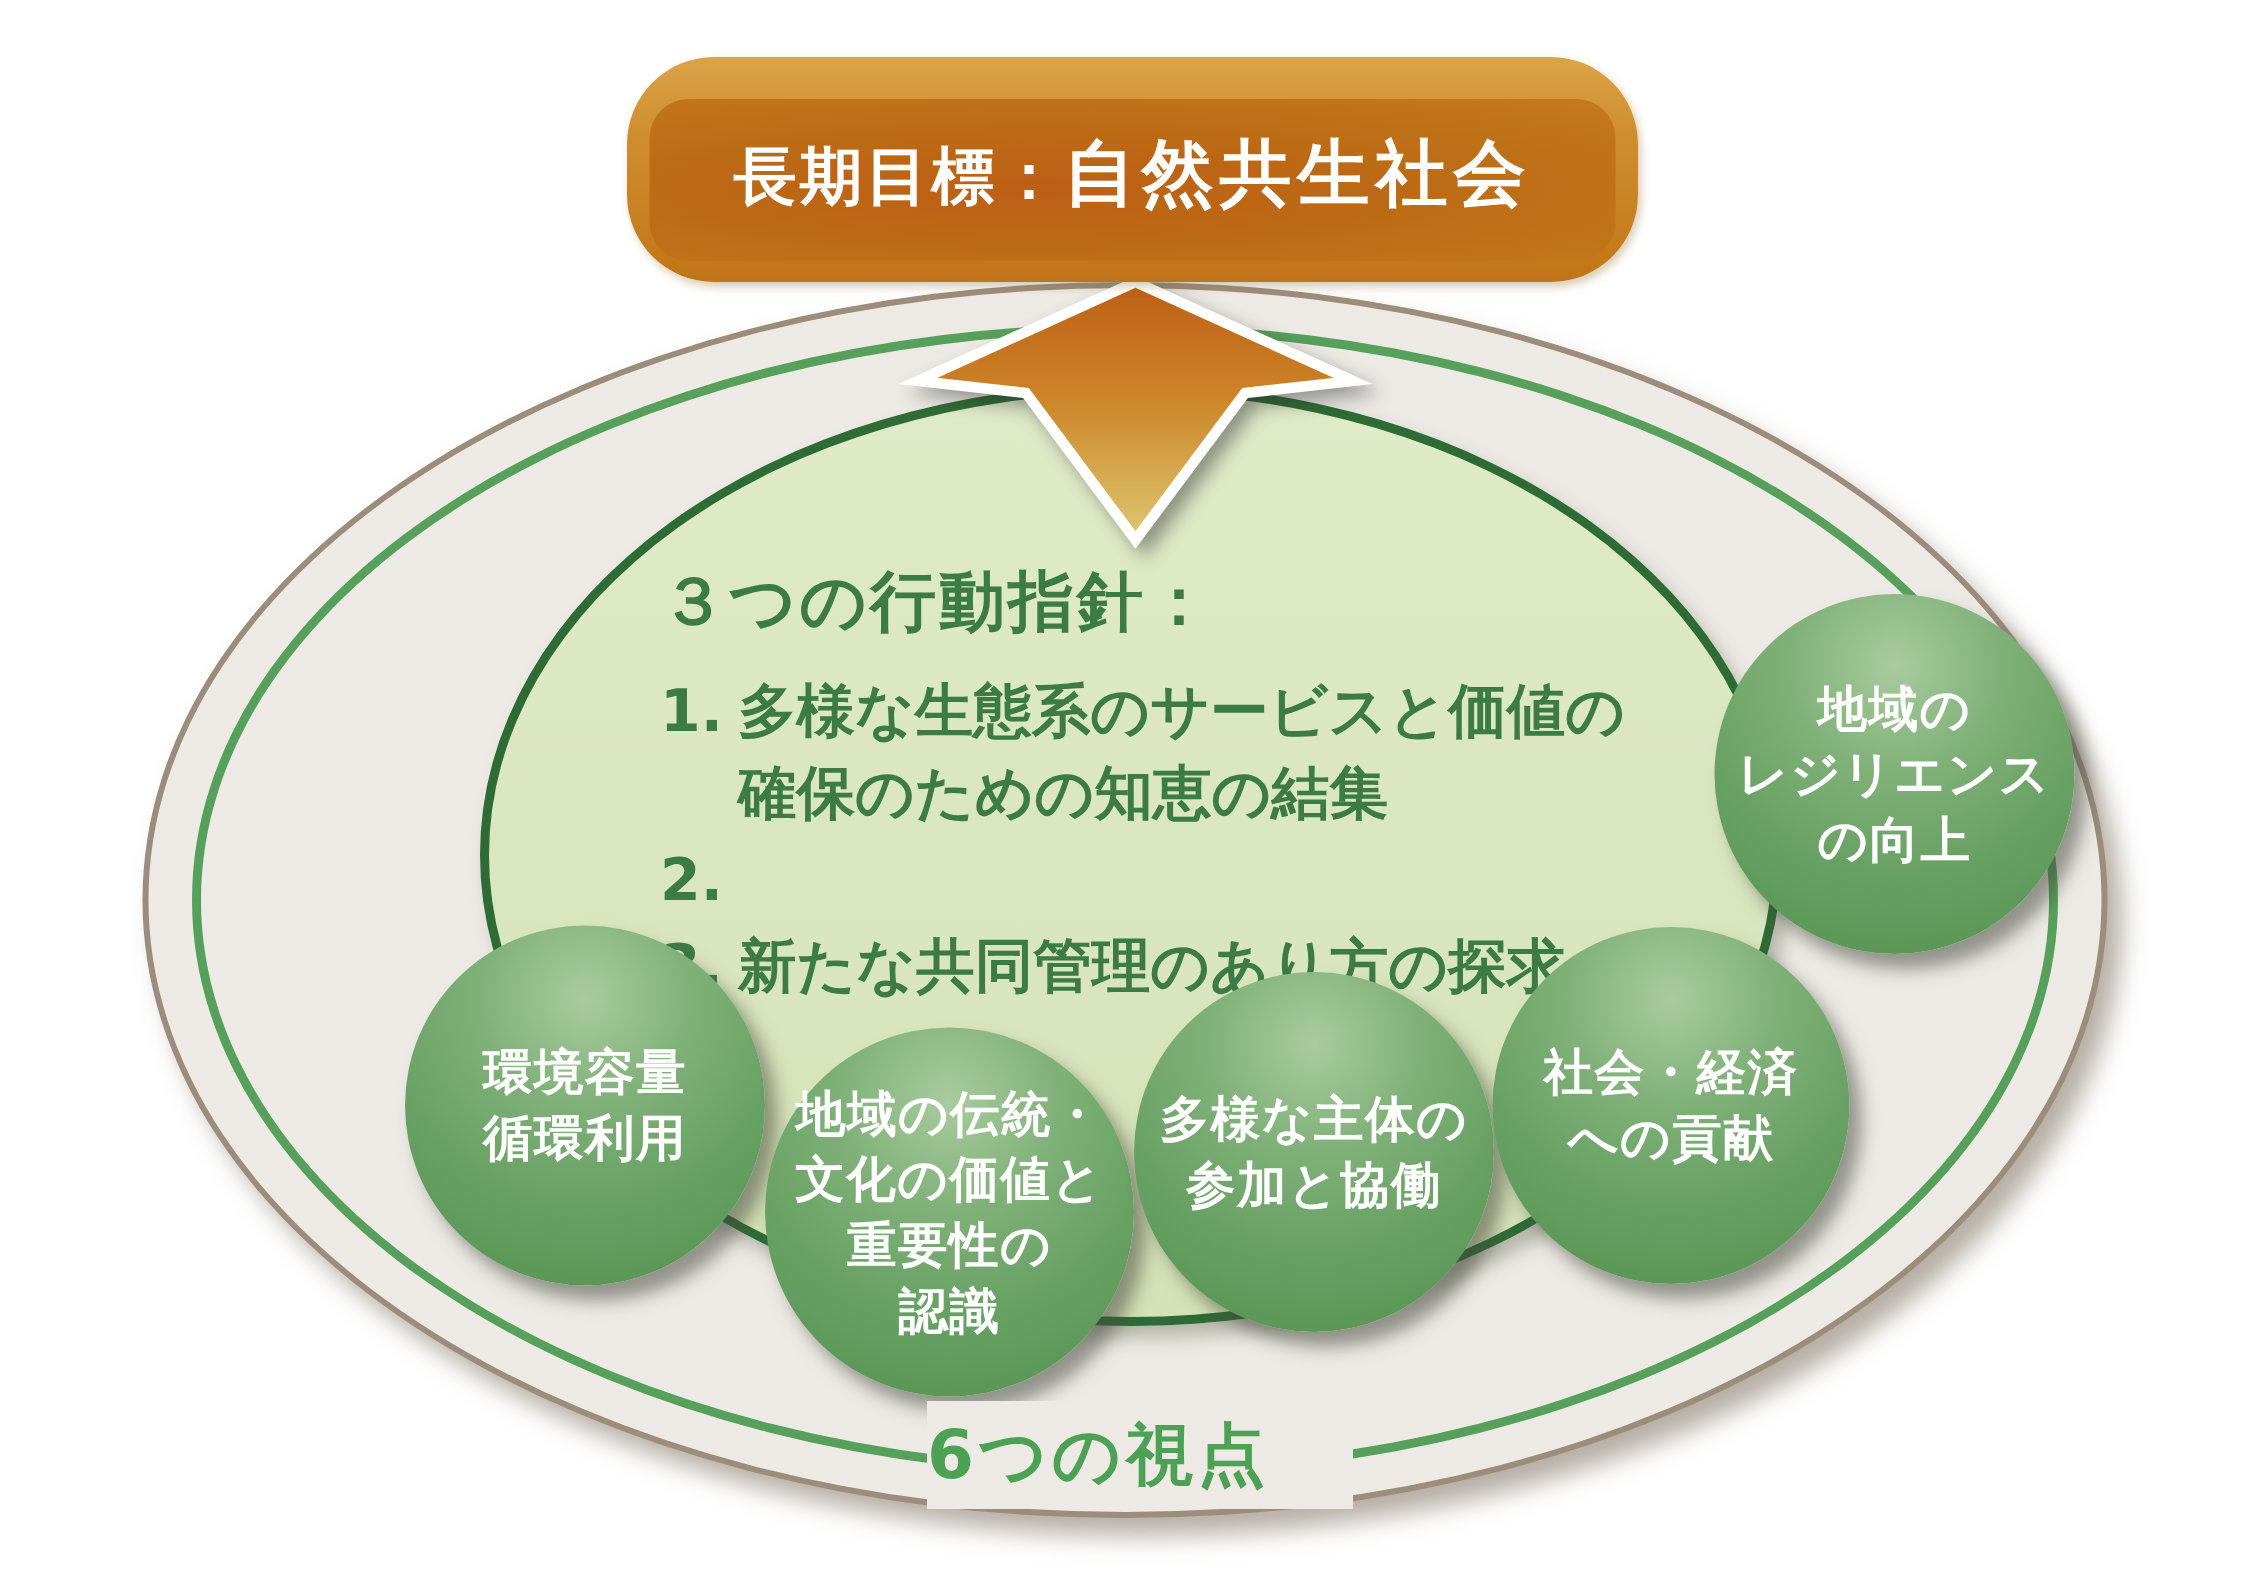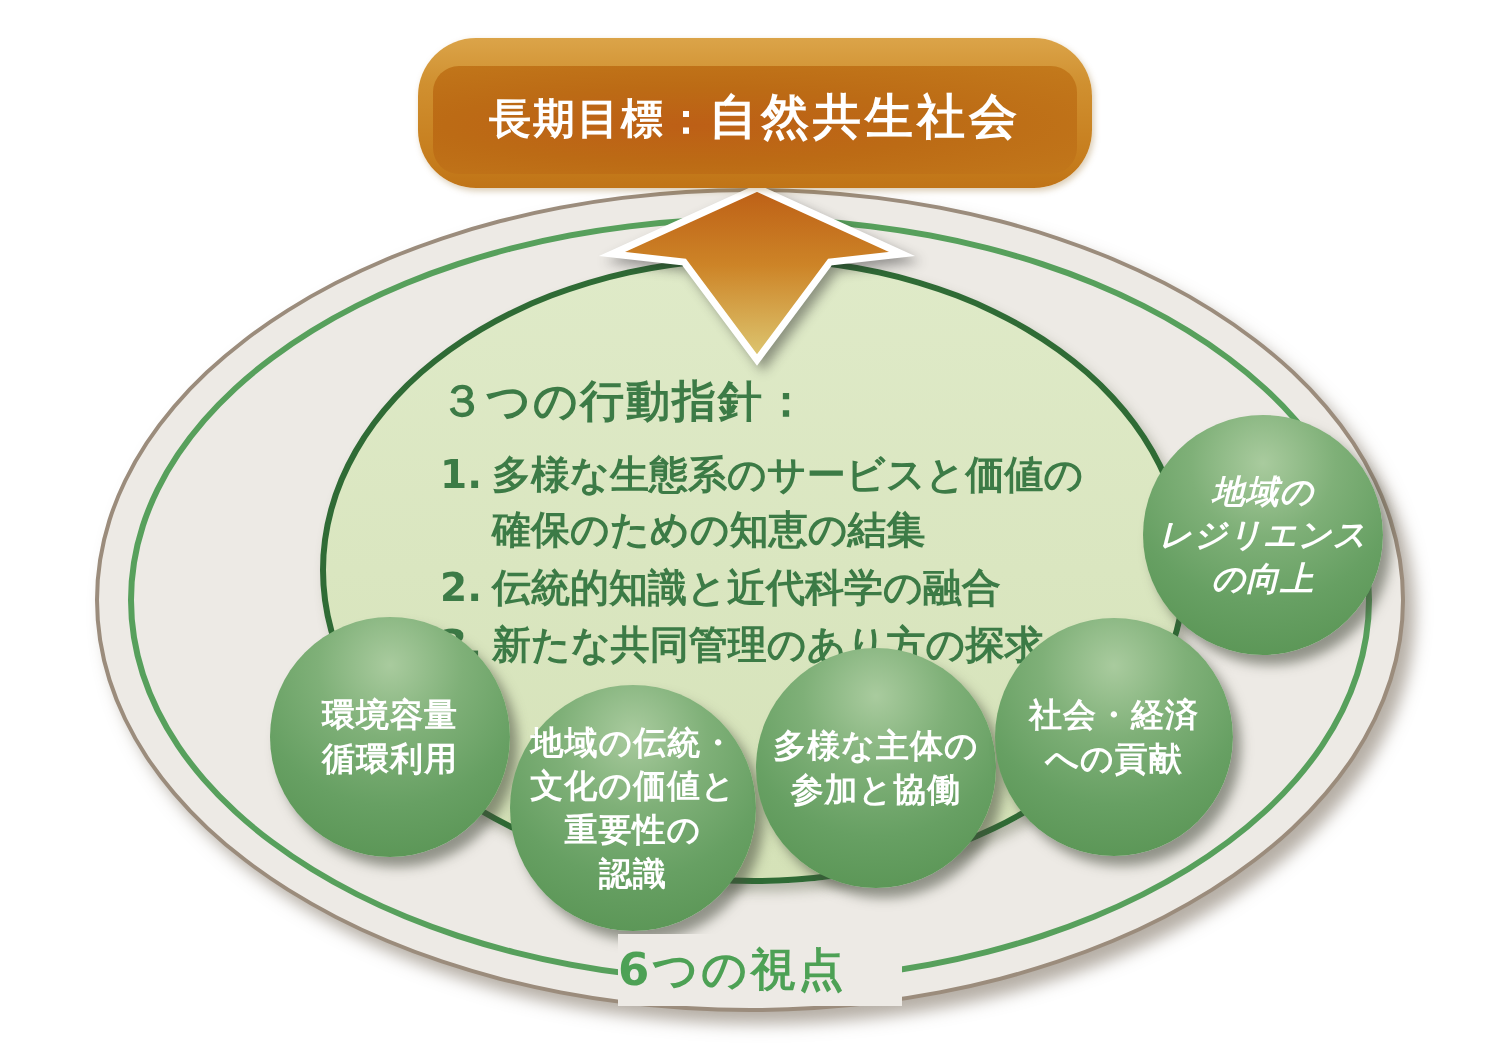--- a/index.html
+++ b/index.html
@@ -41,21 +41,21 @@
     display:flex; align-items:center; justify-content:center;
     color:#ffffff; font-weight:bold; text-align:center;
     font-size:33px; line-height:1.32; letter-spacing:1px;
   }
   .circle-text { white-space:pre-line; }
   .c1 { left:125px;  top:408px; width:244px; height:244px; }
   .c2 { left:270px;  top:617px; width:240px; height:240px; }
   .c3 { left:510px;  top:685px; width:246px; height:246px;align-items:center; }
   .c4 { left:756px;  top:648px; width:240px; height:240px; }
   .c5 { left:995px;  top:618px; width:238px; height:238px; }
-  .c6 { left:1143px; top:415px; width:240px; height:240px;font-style:italic; }
+  .c6 { left:1143px; top:396px; width:240px; height:240px; }
 
   
   .ring-label {
     position:absolute; left:618px; top:934px; width:284px; padding:6px 0;
     background:#edeae5; text-align:left;
     font-size:45px; font-weight:bold; letter-spacing:3px; color:#4da155;
   }
 
   
   .arrow-svg {
@@ -90,21 +90,20 @@
 
   <div class="guidelines">
     <div class="g-heading">３つの行動指針：</div>
     <div class="g-item">
       <span class="g-num">1.</span>
       <span class="g-text">多様な生態系のサービスと価値の
 確保のための知恵の結集</span>
     </div>
     <div class="g-item">
       <span class="g-num">2.</span>
-      <span class="g-text">伝統的知識と近代科学の融合</span>
     </div>
     <div class="g-item">
       <span class="g-num">3.</span>
       <span class="g-text">新たな共同管理のあり方の探求</span>
     </div>
   </div>
 
   <div class="circle c2">
     <span class="circle-text">環境容量
 循環利用</span>

